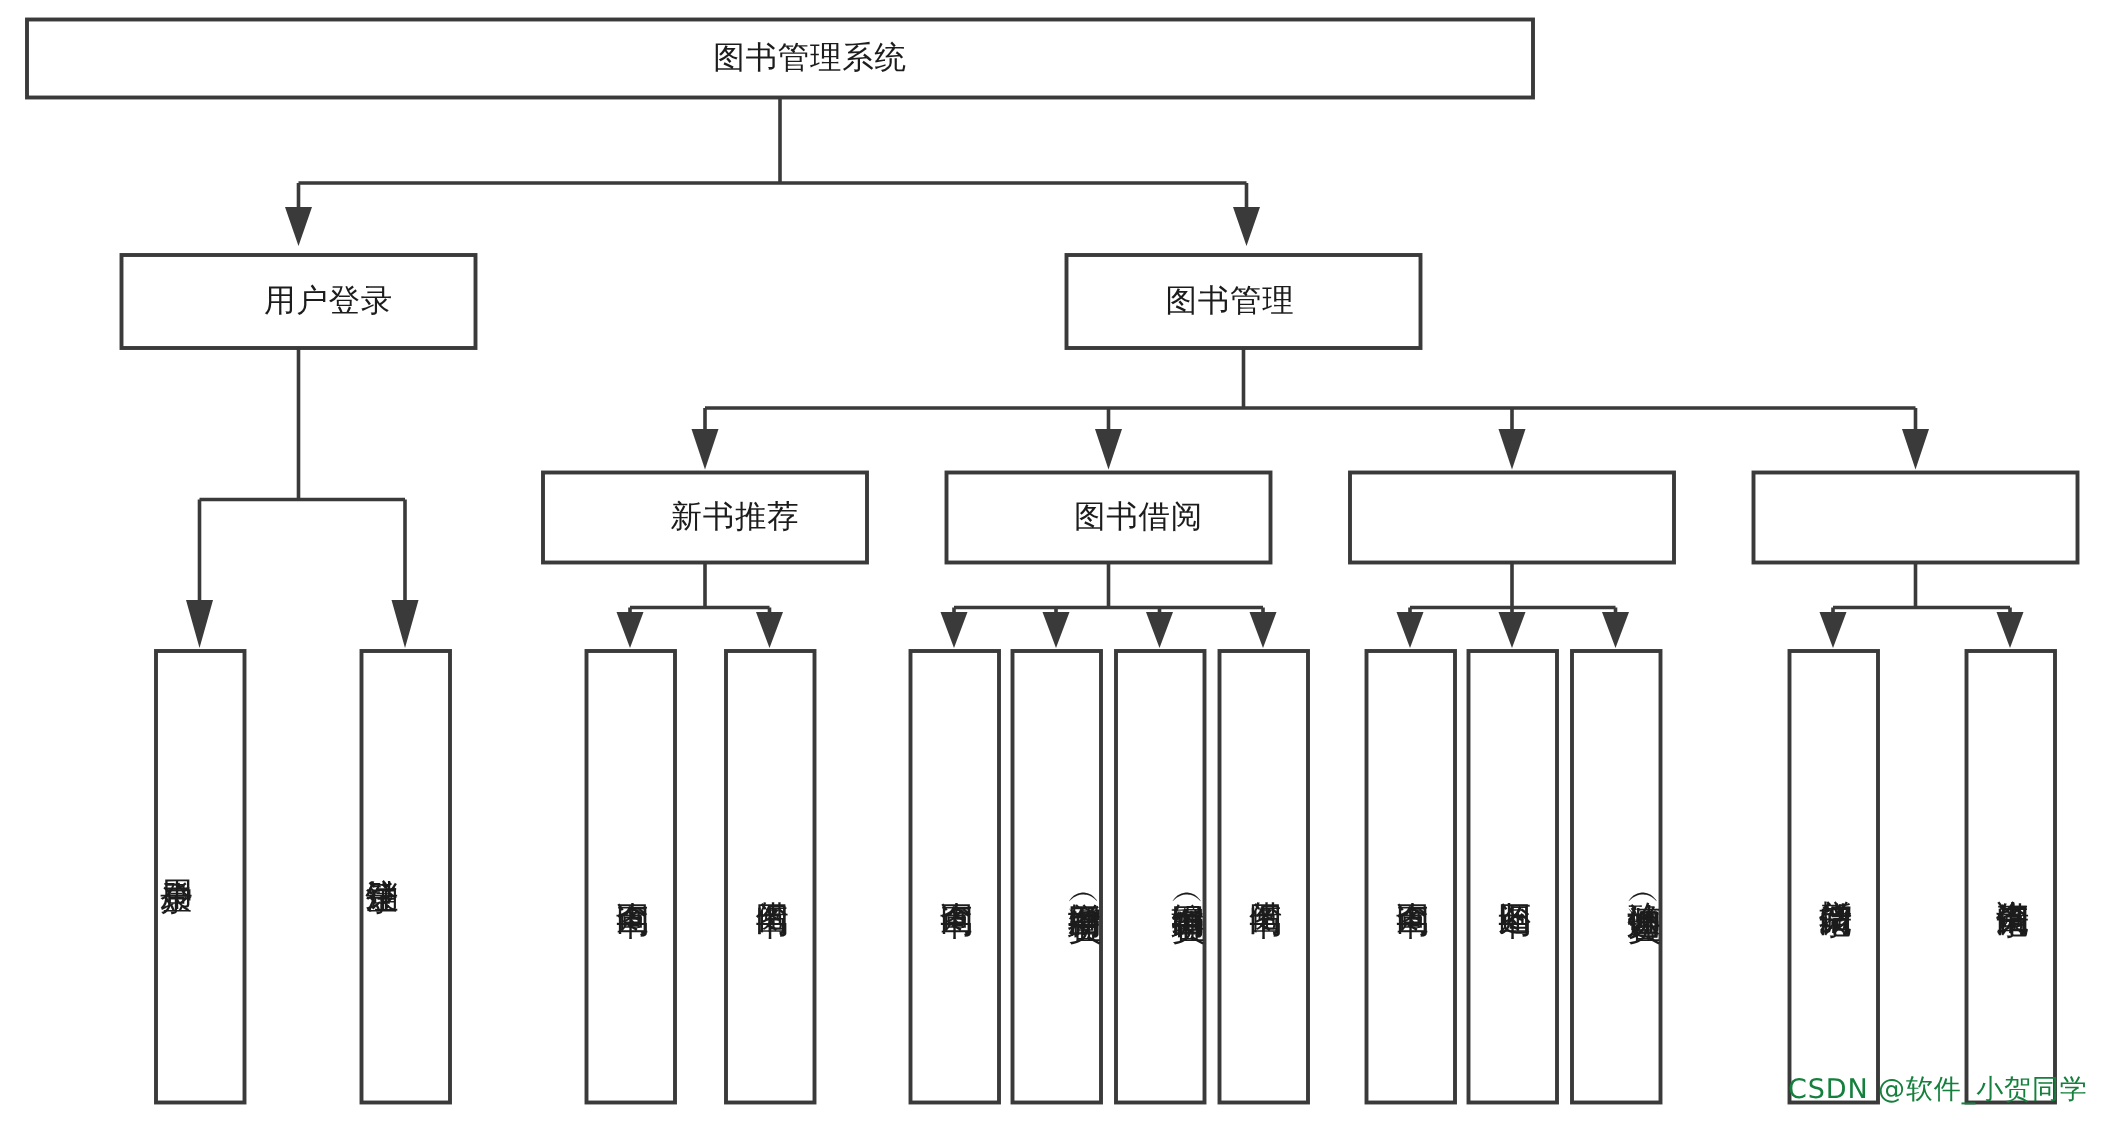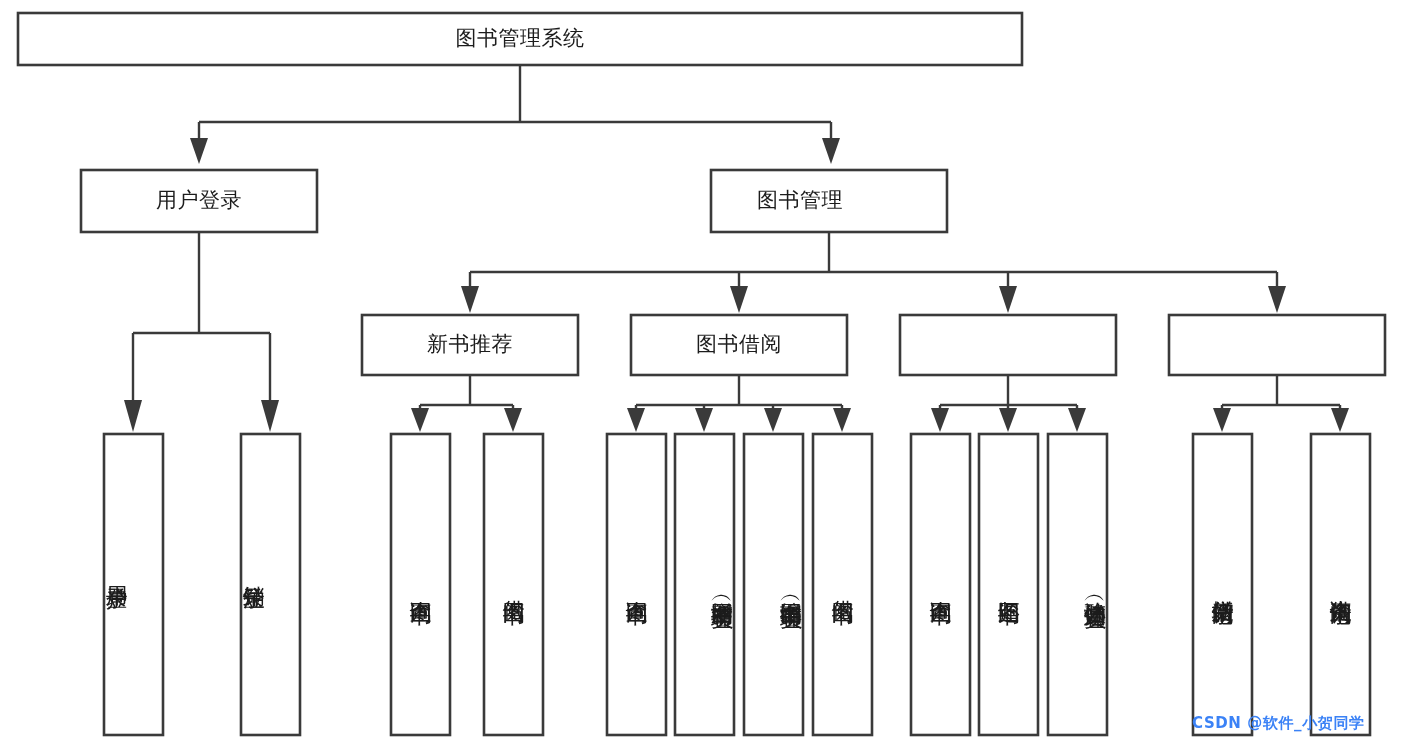--- a/index.html
+++ b/index.html
@@ -44,42 +44,42 @@
     position: absolute;
     display: flex;
     align-items: center;
     justify-content: center;
     color: #1c1c1c;
     font-size: 21px;
     line-height: 1.2;
     letter-spacing: 0.5px;
     white-space: nowrap;
     pointer-events: none;
+    margin-left: 20px;
   }
   .node-label-v {
     position: absolute;
     display: flex;
     align-items: center;
     justify-content: center;
     color: #1c1c1c;
     font-size: 22px;
     line-height: 1.12;
     letter-spacing: 1px;
     writing-mode: vertical-rl;
     text-orientation: upright;
     pointer-events: none;
   }
   .watermark {
     position: absolute;
-    color: #3b82f6;
-    font-size: 15px;
+    color: #15803d;
+    font-size: 18px;
     letter-spacing: 0.6px;
     white-space: nowrap;
     pointer-events: none;
-    font-weight: bold;
   }
 </style>
 </head>
 <body>
 
 <div id="diagram-root">
 
   <svg class="diagram-canvas" viewBox="0 0 1405 747" xmlns="http://www.w3.org/2000/svg">
 
     <rect class="node-box" x="18" y="13" width="1004" height="52"></rect>

